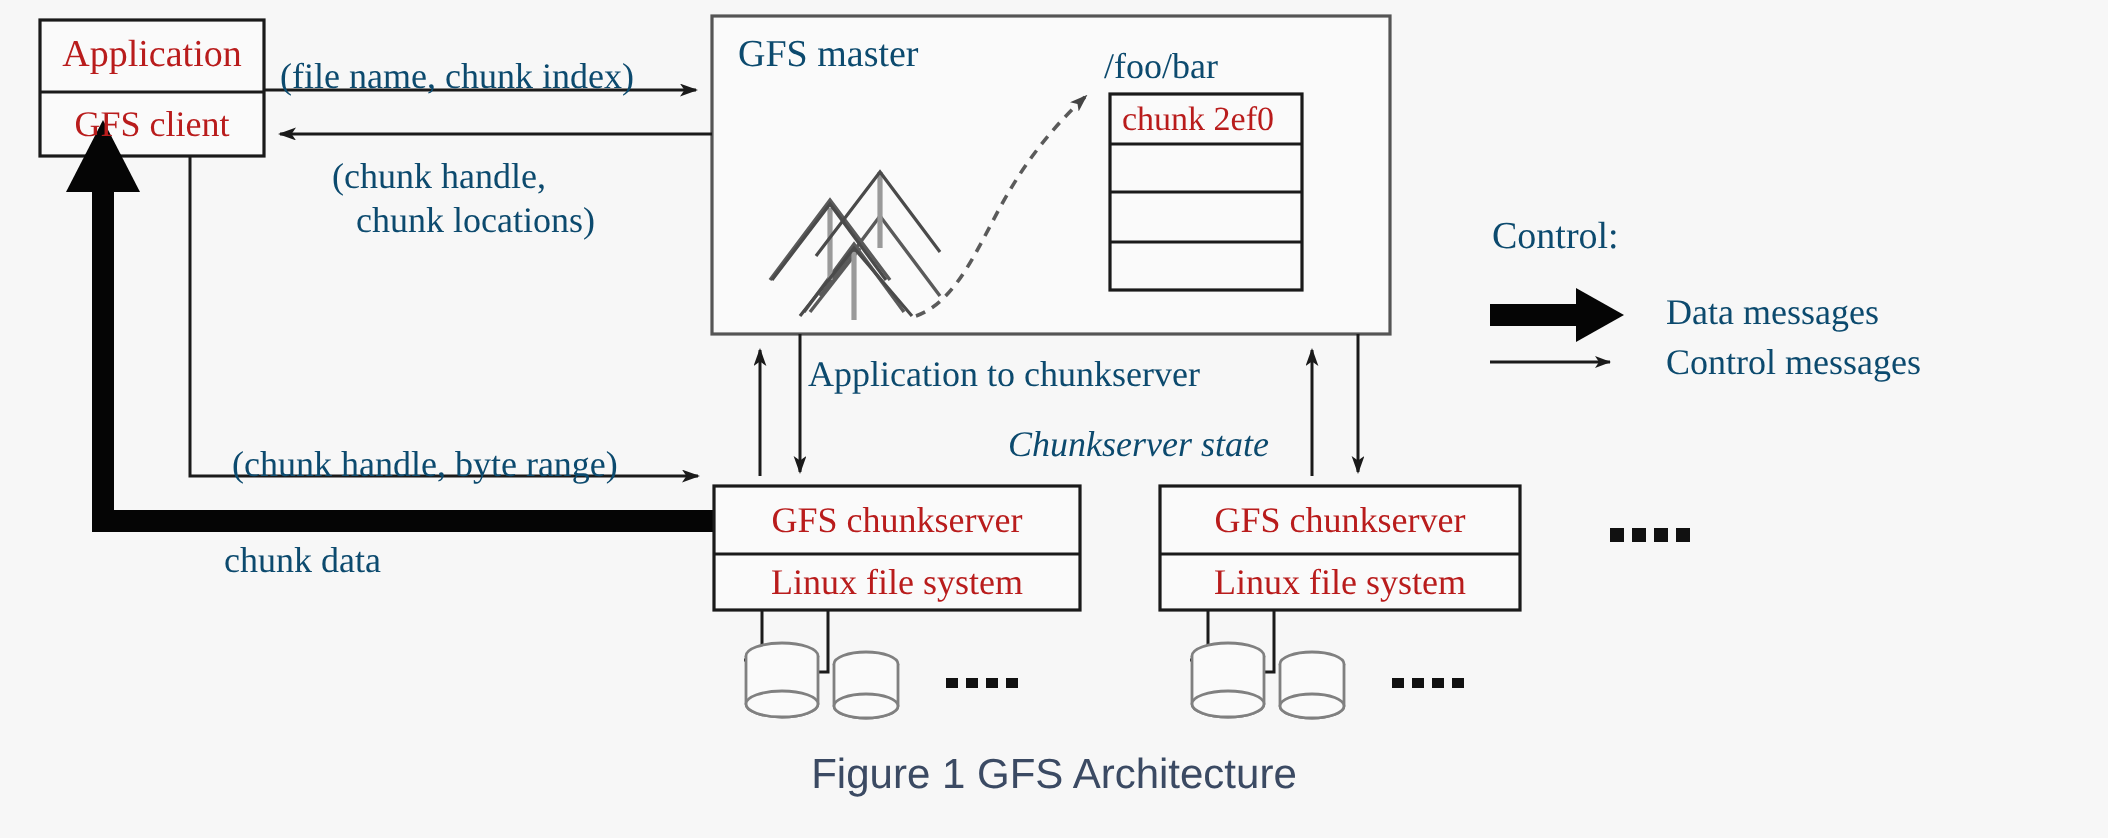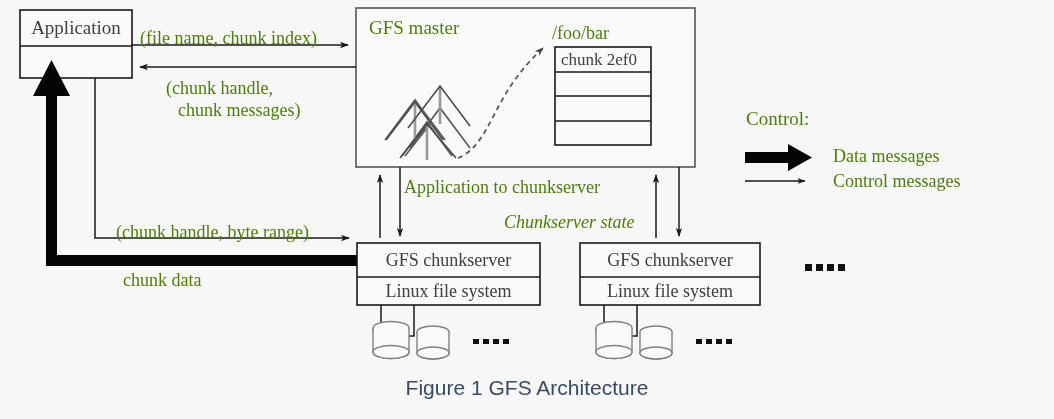--- a/index.html
+++ b/index.html
@@ -9,29 +9,29 @@
     font-family:"Liberation Serif", serif;
     position:relative;
     overflow:hidden;
   }
   #stage{position:absolute;left:0;top:0;width:1054px;height:419px;}
   svg#diagram{position:absolute;left:0;top:0;width:1054px;height:419px;}
 
   .box-label{
     position:absolute;
     font-family:"Liberation Serif", serif;
-    color:#404040;
+    color:#b91c1c;
     white-space:nowrap;
     display:flex;align-items:center;justify-content:center;
   }
   .bold{font-weight:normal;}
   .lbl{
     position:absolute;
     font-family:"Liberation Serif", serif;
-    color:#4d7c0f;
+    color:#0c4a6e;
     white-space:nowrap;
     line-height:1.18;
   }
   #caption{
     position:absolute;
     left:0;top:376px;width:1054px;
     text-align:center;
     font-family:Liberation Sans, sans-serif;
     font-size:21px;
     color:#3b4a63;
@@ -163,39 +163,40 @@
 
     <g fill="#050505">
       <rect x="745" y="152" width="49" height="11"></rect>
       <polygon points="812,157.5 788,144 788,171"></polygon>
     </g>
     <line x1="745" y1="181" x2="805" y2="181" stroke="#1a1a1a" stroke-width="1.4" marker-end="url(#thinArrowSmall)"></line>
   </svg>
 
   <div class="box-label" style="left:20px;top:12px;width:112px;height:32px;font-size:19px;">Application</div>
 
+  <div class="box-label bold" style="left:20px;top:47px;width:112px;height:30px;font-size:18px;">GFS client</div>
 
   <div class="lbl bold" style="left:369px;top:17px;font-size:19px;">GFS master</div>
 
 
   <div class="lbl" style="left:552px;top:23px;font-size:18px;">/foo/bar</div>
 
   <div class="box-label" style="left:557px;top:49px;width:84px;height:22px;font-size:17px;">chunk 2ef0</div>
   <div class="box-label" style="left:557px;top:73px;width:92px;height:22px;font-size:17px;"></div>
   <div class="box-label" style="left:557px;top:97px;width:92px;height:23px;font-size:17px;"></div>
   <div class="box-label" style="left:557px;top:122px;width:92px;height:22px;font-size:17px;"></div>
 
   <div class="lbl" style="left:140px;top:28px;font-size:18px;">(file name, chunk index)</div>
 
   <div class="lbl" style="left:166px;top:78px;font-size:18px;">(chunk handle,</div>
-  <div class="lbl" style="left:178px;top:100px;font-size:18px;">chunk messages)</div>
+  <div class="lbl" style="left:178px;top:100px;font-size:18px;">chunk locations)</div>
 
   <div class="lbl" style="left:116px;top:222px;font-size:18px;">(chunk handle, byte range)</div>
 
-  <div class="lbl bold" style="left:123px;top:270px;font-size:18px;">chunk data</div>
+  <div class="lbl bold" style="left:112px;top:270px;font-size:18px;">chunk data</div>
 
   <div class="lbl" style="left:404px;top:177px;font-size:18px;">Application to chunkserver</div>
 
   <div class="lbl" style="left:504px;top:212px;font-size:18px;font-style:italic;">Chunkserver state</div>
 
   <div class="box-label bold" style="left:357px;top:245px;width:183px;height:31px;font-size:18px;">GFS chunkserver</div>
   <div class="box-label" style="left:357px;top:278px;width:183px;height:26px;font-size:18px;">Linux file system</div>
 
   <div class="box-label bold" style="left:580px;top:245px;width:180px;height:31px;font-size:18px;">GFS chunkserver</div>
   <div class="box-label" style="left:580px;top:278px;width:180px;height:26px;font-size:18px;">Linux file system</div>

